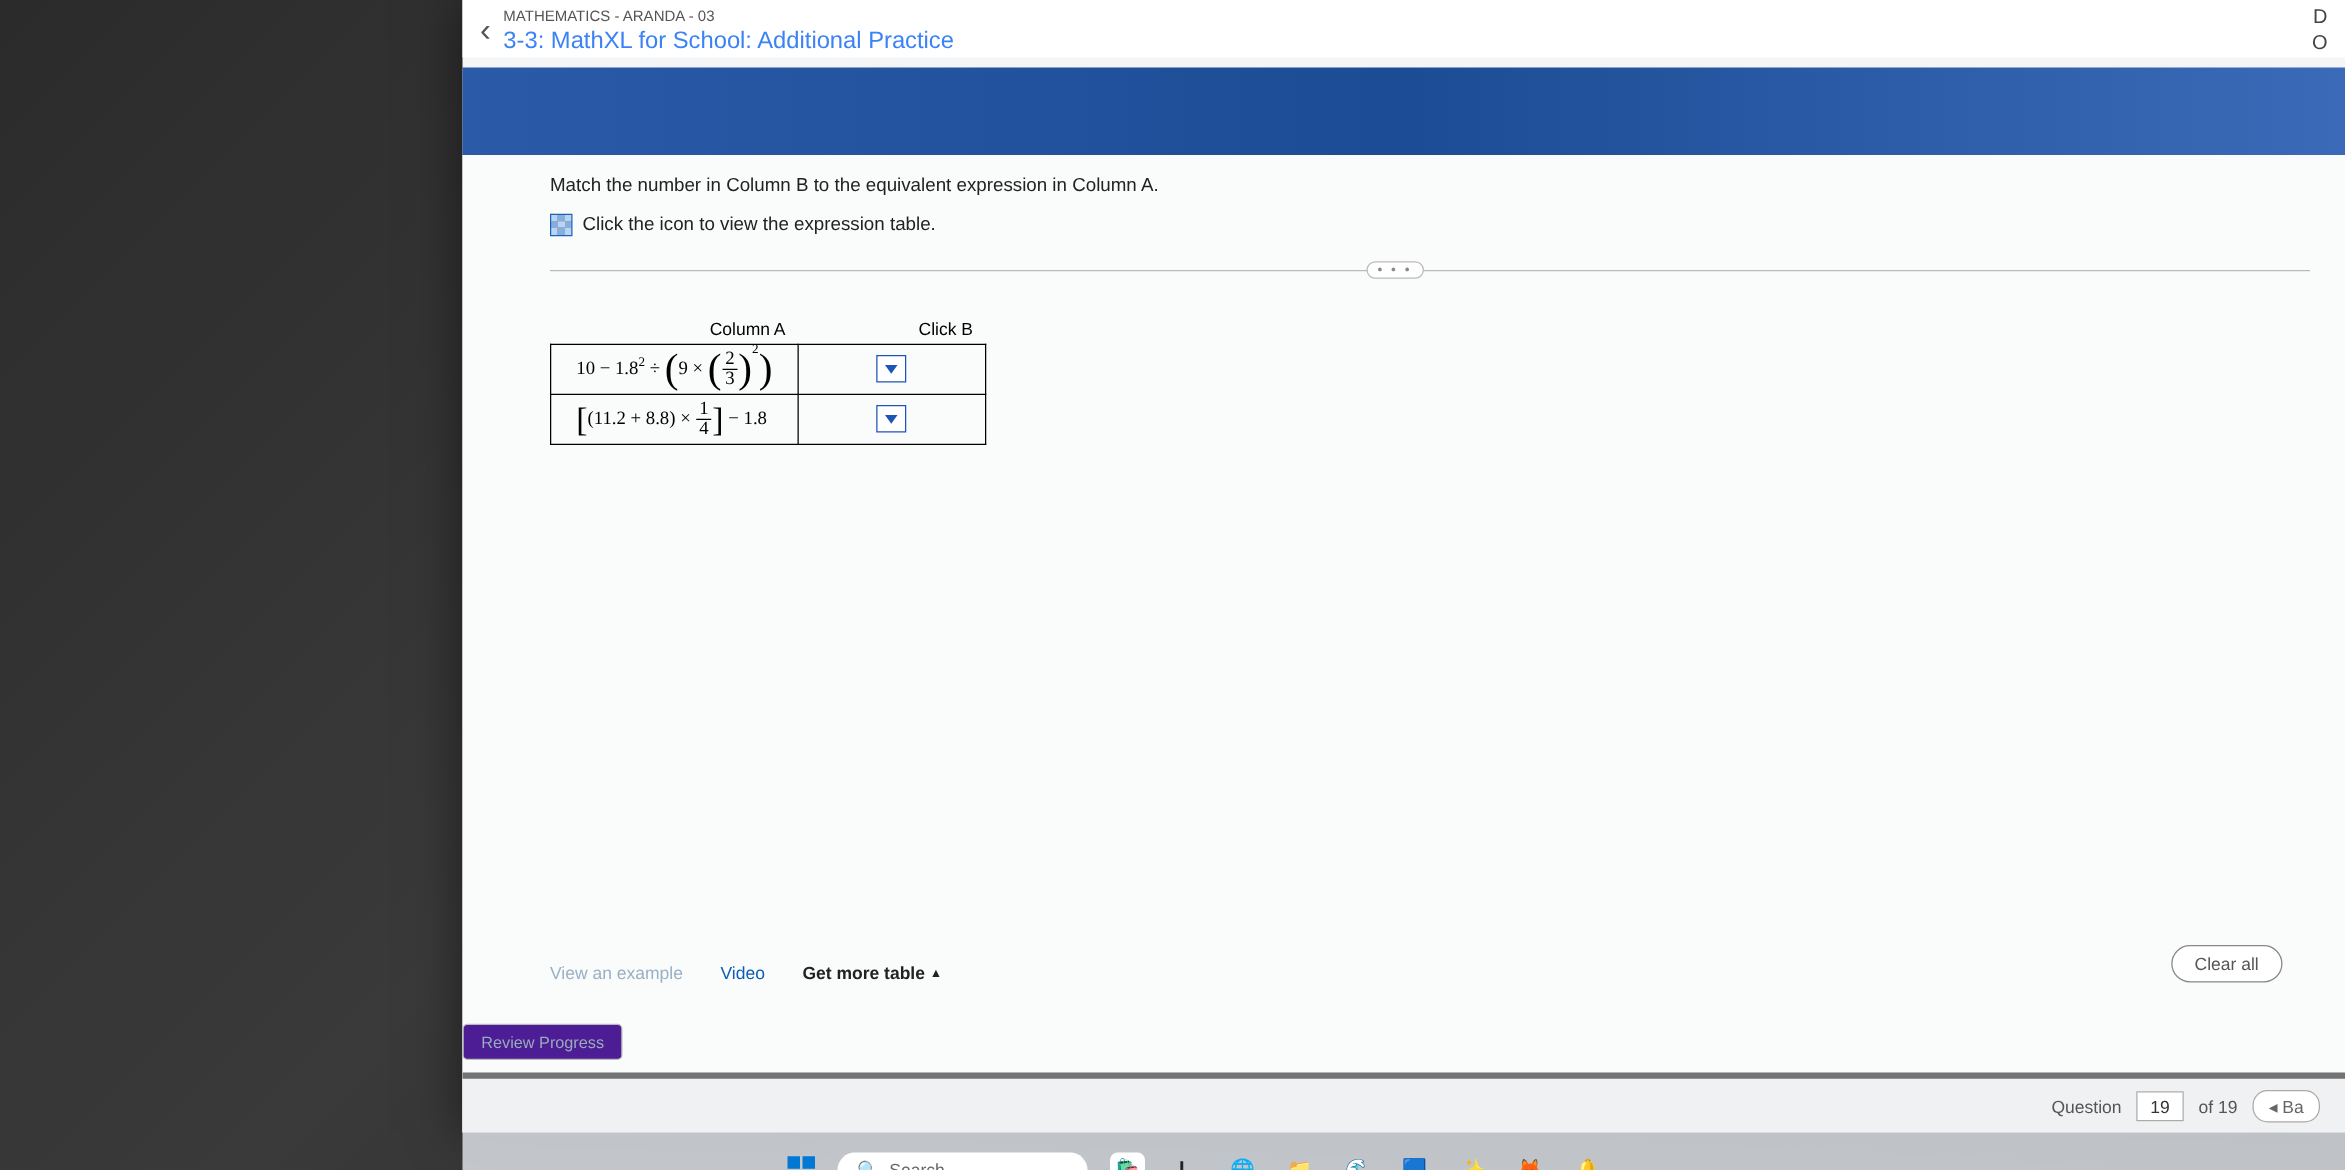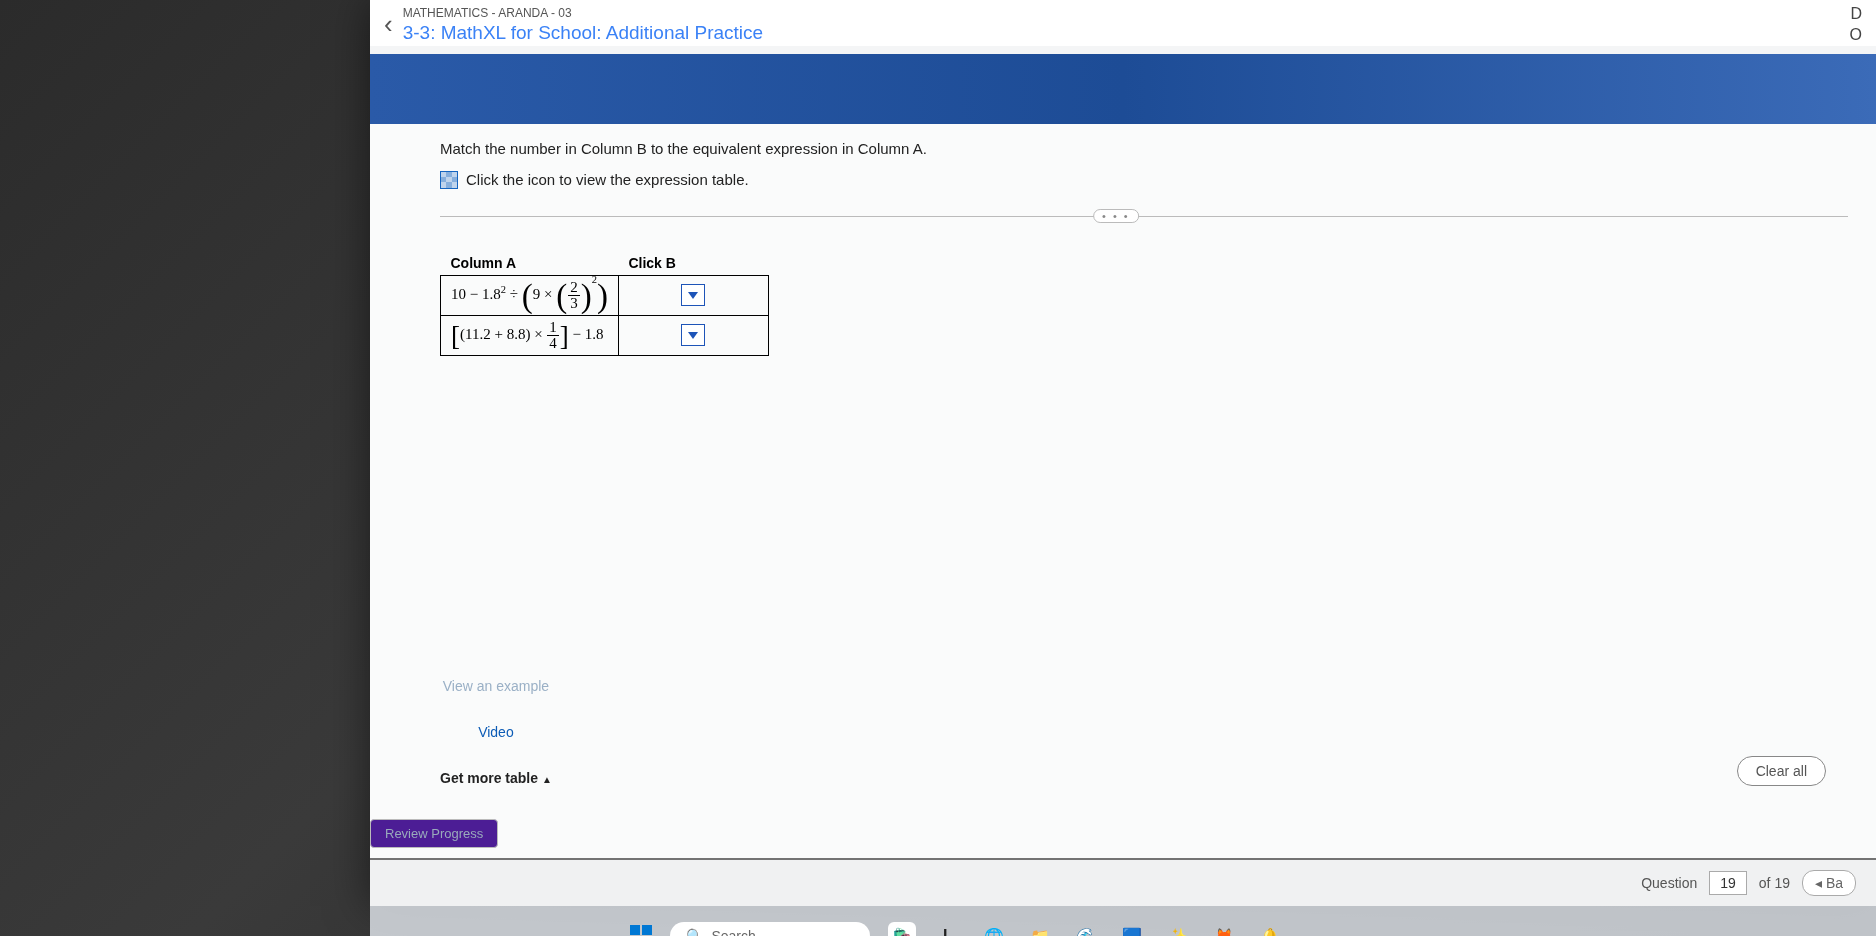--- a/index.html
+++ b/index.html
@@ -102,28 +102,28 @@
     font-size: 11px;
     color: #888;
     letter-spacing: 2px;
   }
 
   table.expr {
     border-collapse: collapse;
     font-size: 14px;
   }
   table.expr th {
-    font-weight: bold;
+    font-weight: normal;
     padding: 4px 10px;
     border: none;
-    text-align: left;
+    text-align: right;
   }
   table.expr td {
     border: 1px solid #000;
-    padding: 4px 10px;
+    padding: 4px 20px;
     vertical-align: middle;
   }
   table.expr td.colB {
     width: 150px;
     text-align: center;
   }
   .dd {
     display: inline-flex;
     width: 24px; height: 22px;
     border: 1px solid #1d54b8;
@@ -155,21 +155,20 @@
   .paren-sup { font-size:.7em; vertical-align: top; position:relative; top:-6px; }
 
   .help-row {
     position: absolute;
     left: 70px;
     bottom: 120px;
     display: flex;
     align-items: center;
     gap: 30px;
     font-size: 14px;
-    flex-direction: column;
   }
   .help-link { color: #0d5cb6; cursor: pointer; }
   .help-faded { color: #9ab0c6; }
   .help-black { color: #222; font-weight: bold; cursor: pointer; }
   .caret-up { font-size:10px; vertical-align:middle; }
 
   .clear-btn {
     position: absolute;
     right: 50px;
     bottom: 120px;
@@ -191,21 +190,21 @@
     padding: 6px 14px;
     font-size: 13px;
     color: #9ab;
     background: #4c1d95;
   }
 
   .footer-bar {
     position: absolute;
     left:0; right:0; bottom:0;
     height: 48px;
-    border-top: 2px solid #737373;
+    border-top: 5px solid #737373;
     background: #f0f1f2;
     display: flex;
     align-items: center;
     justify-content: flex-end;
     padding: 0 20px;
     gap: 12px;
     font-size: 14px;
     color: #555;
   }
   .qbox {

